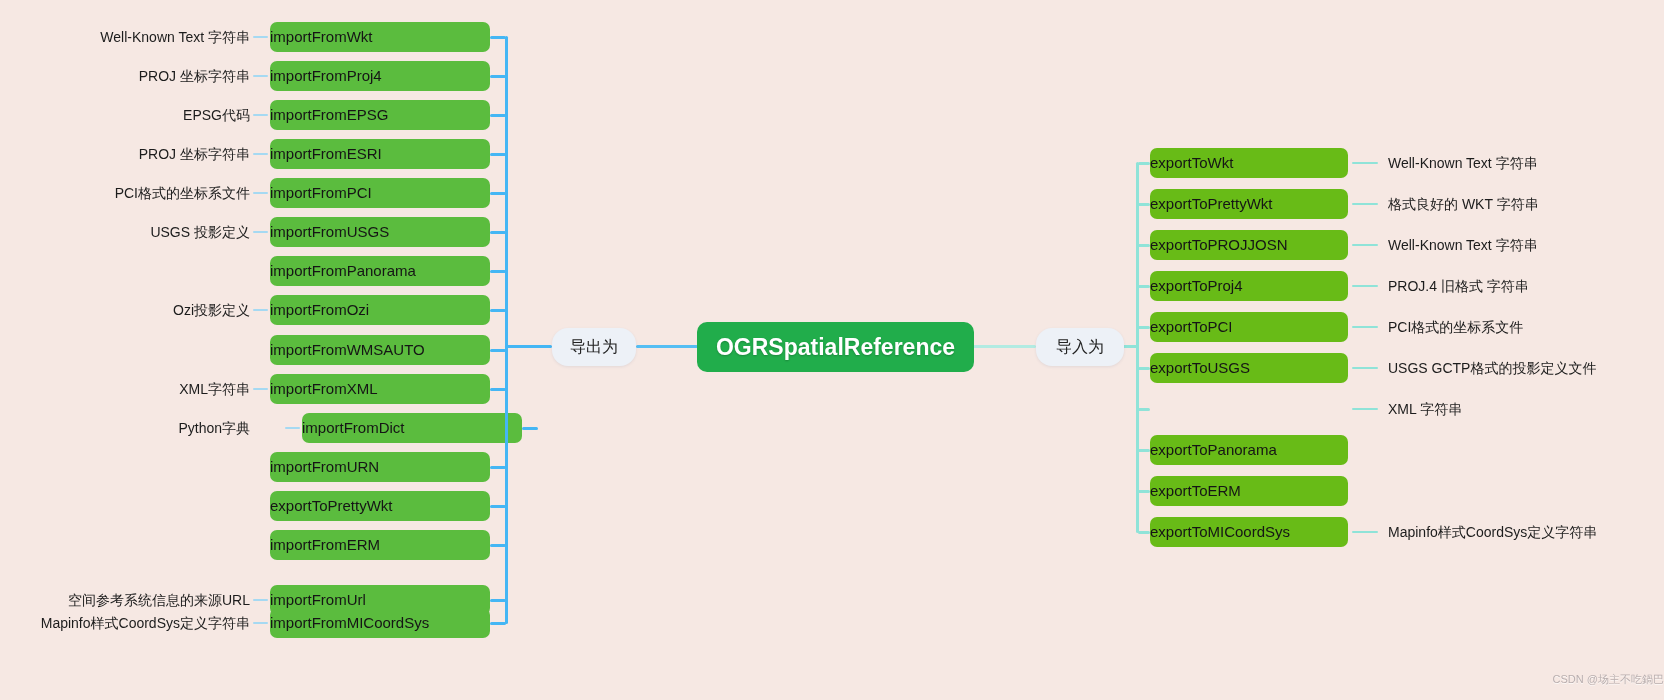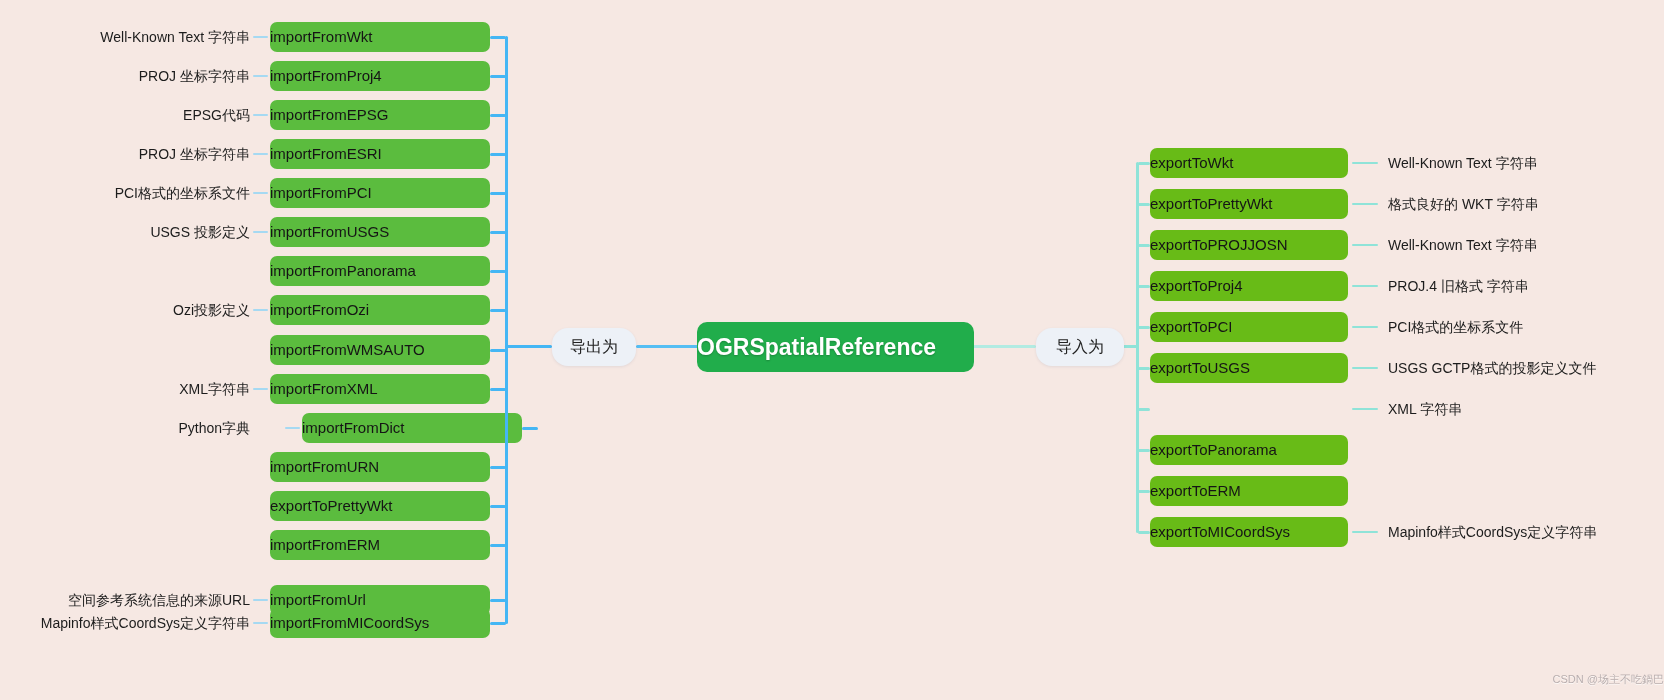--- a/index.html
+++ b/index.html
@@ -46,21 +46,21 @@
     position:absolute;top:328px;height:38px;line-height:38px;
     text-align:center;border-radius:16px;
     background:var(--chip-bg);color:#222;font-size:16px;
     box-shadow:0 1px 3px rgba(60,80,120,0.10);
     cursor:default;
   }
   .chip.export{left:552px;width:84px;}
   .chip.import{left:1036px;width:88px;}
   .root{
     position:absolute;left:697px;top:322px;width:277px;height:50px;
-    line-height:50px;text-align:left;border-radius:10px;
+    line-height:50px;text-align:center;border-radius:10px;
     background:var(--root-green);color:#ffffff;
     font-size:23px;font-weight:bold;
     text-shadow:0 1px 2px rgba(0,0,0,0.22);
     cursor:default;
   }
   .watermark{
     position:absolute;right:0;top:668px;height:22px;line-height:22px;
     font-size:11px;color:var(--watermark);
     text-shadow:0 1px 0 rgba(255,255,255,0.7);
     white-space:nowrap;

